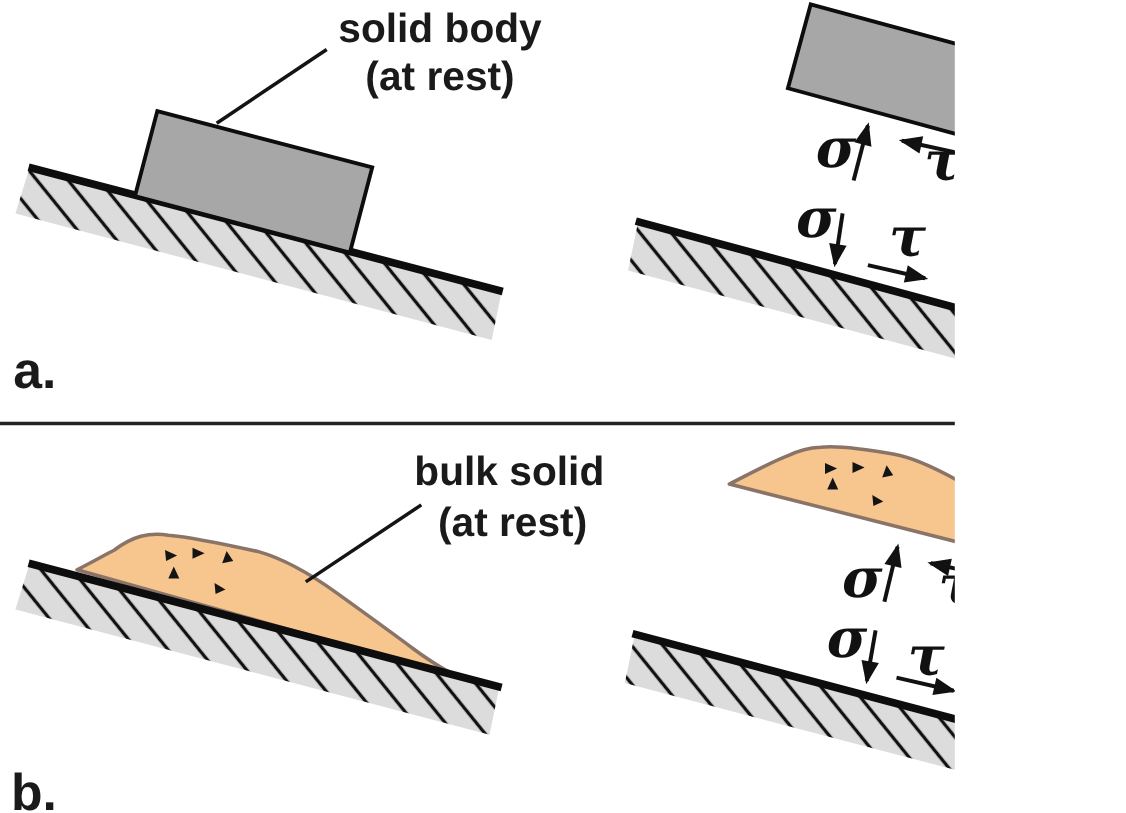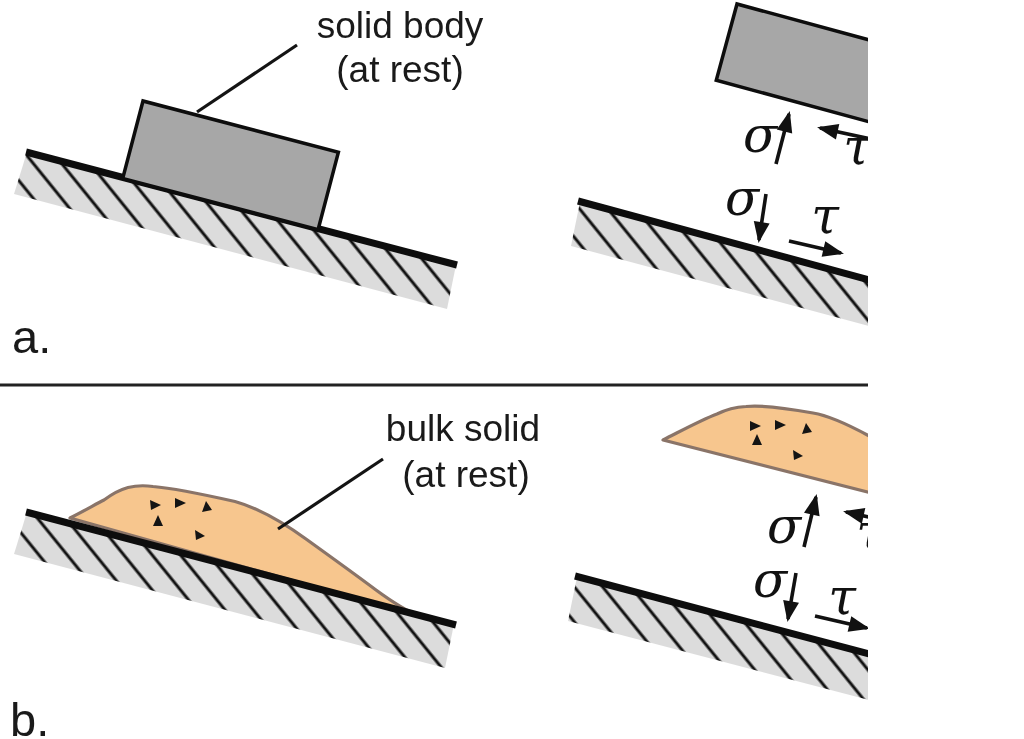--- a/index.html
+++ b/index.html
@@ -3,20 +3,21 @@
 <meta charset="utf-8">
 <style>
   html, body { margin: 0; padding: 0; background: #ffffff; }
   .stage {
     position: relative;
     width: 868px;
     height: 739px;
     background: #ffffff;
     overflow: hidden;
     font-family: "Liberation Sans", sans-serif;
+    font-weight: bold;
   }
   svg { display: block; }
 
   .surface-line { stroke: #0d0d0d; stroke-width: 7; fill: none; }
   .body-rect   { stroke: #0d0d0d; stroke-width: 3.5; }
   .pile        { stroke: #8a7468; stroke-width: 3.2; stroke-linejoin: round; }
   .leader      { stroke: #141414; stroke-width: 3.2; fill: none; }
   .arrow       { stroke: #111111; stroke-width: 3.6; fill: none; }
   .speck       { fill: #141414; stroke: none; }
   .divider     { stroke: #222222; stroke-width: 3; }

